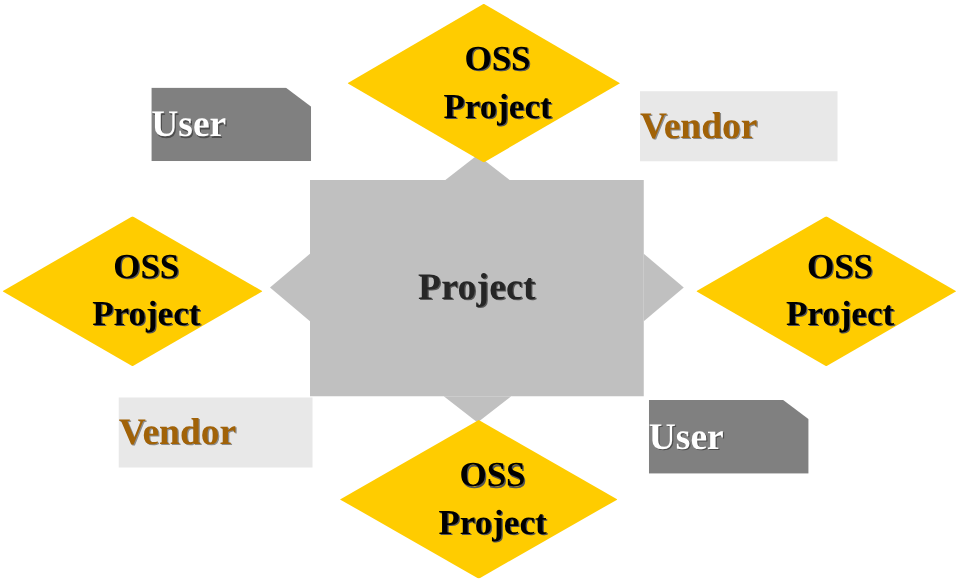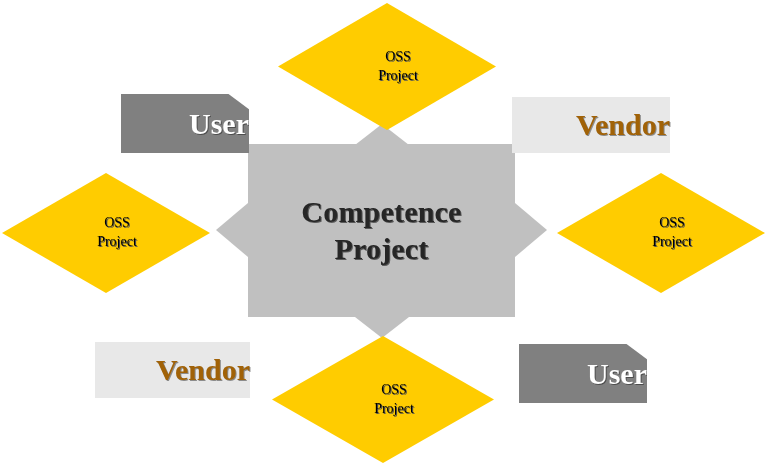--- a/index.html
+++ b/index.html
@@ -82,22 +82,22 @@
     background: #ffcc00;
     z-index: 6;
     display: flex;
     flex-direction: column;
     align-items: center;
     justify-content: center;
     -webkit-clip-path: polygon(50% 0%, 100% 50%, 50% 100%, 0% 50%);
     clip-path: polygon(50% 0%, 100% 50%, 50% 100%, 0% 50%);
   }
   .diamond-text {
-    font-size: 14px;
-    font-weight: normal;
+    font-size: 28px;
+    font-weight: bold;
     color: #000000;
     line-height: 1.35;
     white-space: nowrap;
     text-shadow: 1px 1px 0 #555555;
   }
   .d-inner {
     position: relative;
     left: 11px;
     text-align: center;
   }
@@ -106,22 +106,21 @@
   .d-bottom { left: 272px; top: 336px; width: 222px; height: 127px; }
   .d-left   { left: 2px;   top: 173px; width: 208px; height: 120px; }
   .d-right  { left: 557px; top: 173px; width: 208px; height: 120px; }
 
   
   .label-box {
     position: absolute;
     z-index: 7;
     display: flex;
     align-items: center;
-    justify-content: flex-end;
-    margin-top: 24px;
+    justify-content: flex-start;
   }
   .label-text {
     font-size: 30px;
     font-weight: bold;
     line-height: 1;
     white-space: nowrap;
   }
 
   
   .box-user {
@@ -152,21 +151,20 @@
 <body>
 
 <div id="canvas">
 
   <div class="arrow arrow-up"></div>
   <div class="arrow arrow-down"></div>
   <div class="arrow arrow-left"></div>
   <div class="arrow arrow-right"></div>
 
   <div class="hub">
-    <div class="hub-line">Competence</div>
     <div class="hub-line">Project</div>
   </div>
 
   <div class="diamond d-top">
     <div class="d-inner">
       <div class="diamond-text">OSS</div>
       <div class="diamond-text">Project</div>
     </div>
   </div>
 

